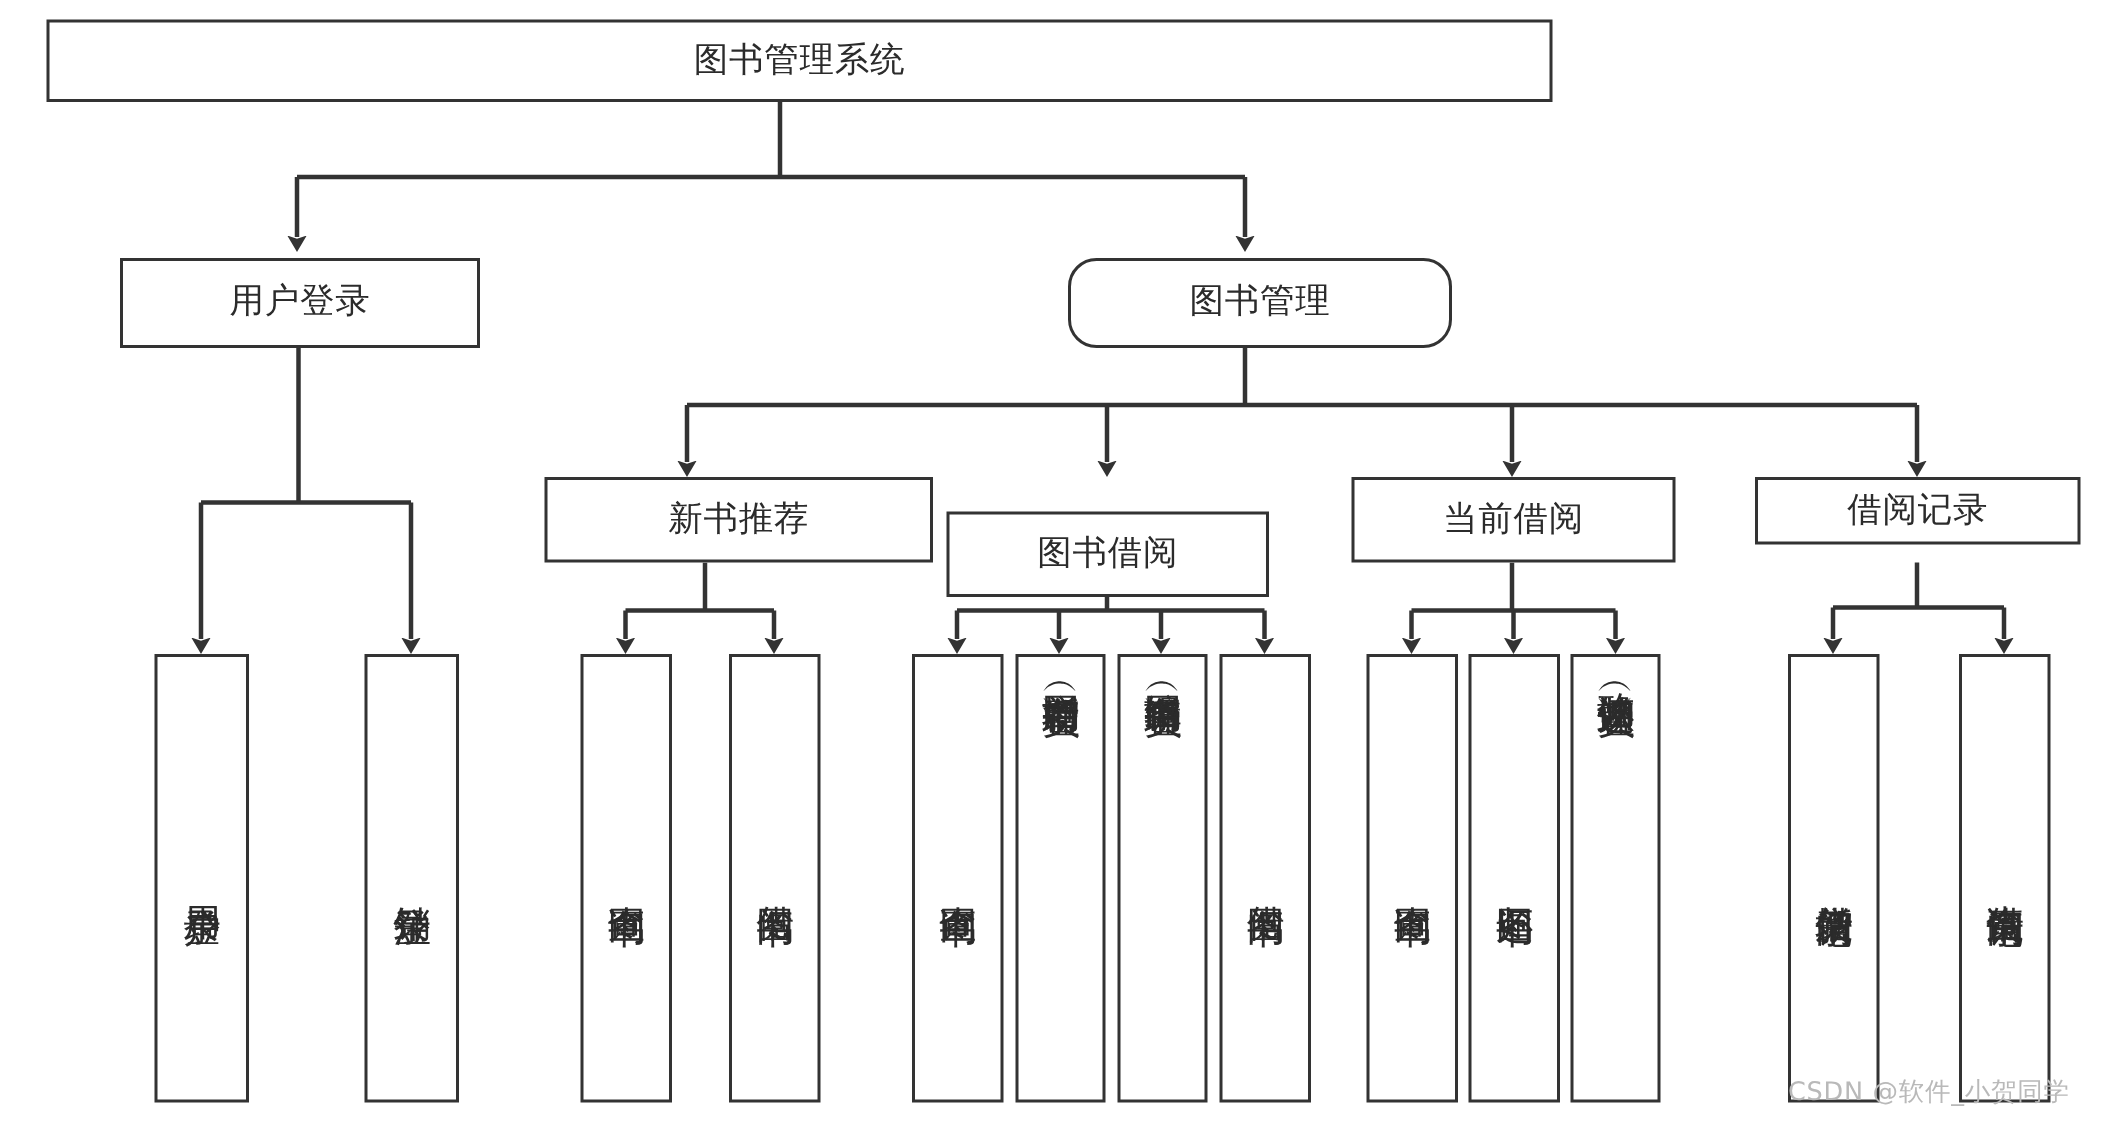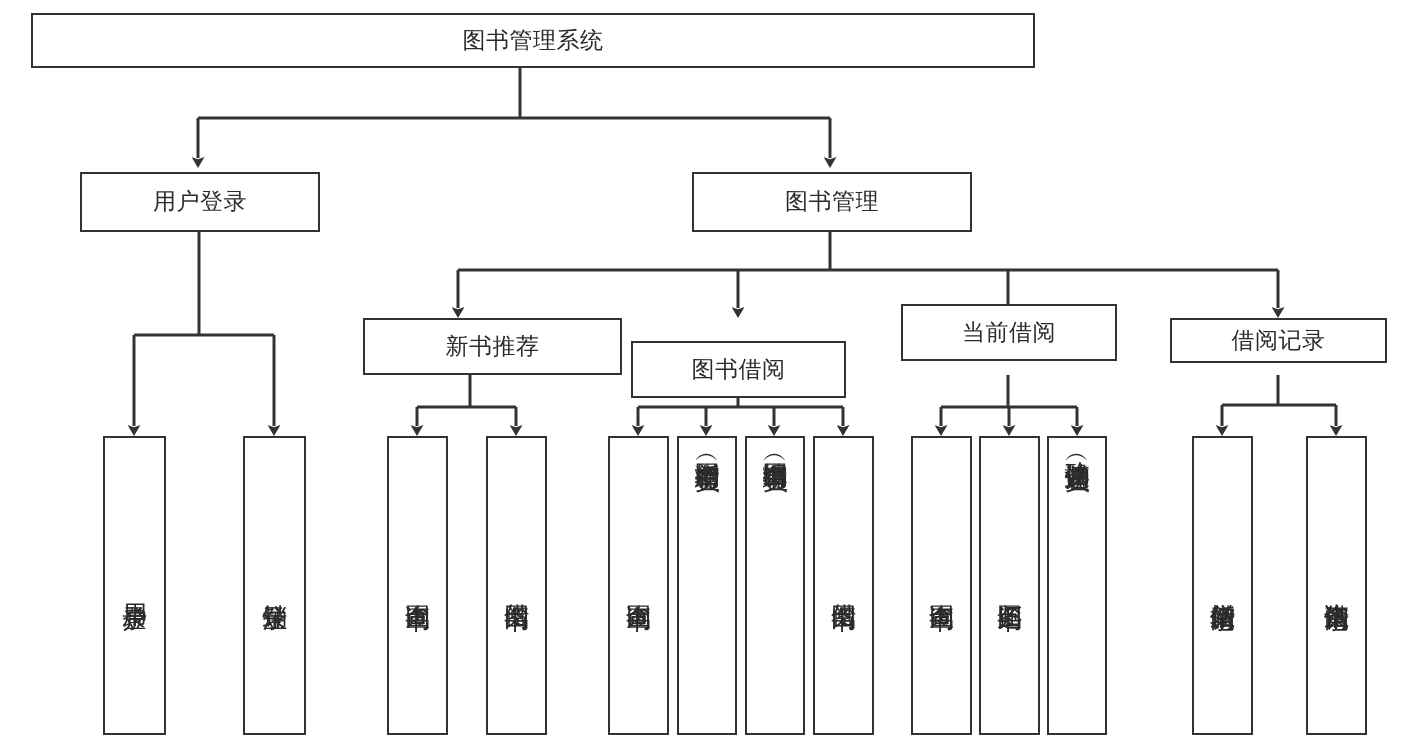--- a/index.html
+++ b/index.html
@@ -122,31 +122,31 @@
     </g>
   </svg>
 
   <div class="node horiz" style="left:18px; top:13px; width:1004px; height:55px;margin-left:13px;">
     <span class="label">图书管理系统</span>
   </div>
 
   <div class="node horiz" style="left:80px; top:172px; width:240px; height:60px;">
     <span class="label">用户登录</span>
   </div>
-  <div class="node horiz" style="left:692px; top:172px; width:280px; height:60px;">
+  <div class="node horiz" style="left:712px; top:172px; width:256px; height:60px;border-radius:19px;">
     <span class="label">图书管理</span>
   </div>
 
   <div class="node horiz" style="left:363px; top:318px; width:259px; height:57px;">
     <span class="label">新书推荐</span>
   </div>
   <div class="node horiz" style="left:631px; top:318px; width:215px; height:57px;margin-top:23px;">
     <span class="label">图书借阅</span>
   </div>
-  <div class="node horiz" style="left:901px; top:304px; width:216px; height:57px;">
+  <div class="node horiz" style="left:901px; top:318px; width:216px; height:57px;">
     <span class="label">当前借阅</span>
   </div>
   <div class="node horiz" style="left:1170px; top:318px; width:217px; height:45px;">
     <span class="label">借阅记录</span>
   </div>
 
   <div class="node vert" style="left:103px; top:436px; width:63px; height:299px;">
     <span class="label">用户登录</span>
   </div>
   <div class="node vert" style="left:243px; top:436px; width:63px; height:299px;">
@@ -183,14 +183,15 @@
     <span class="label">确认归还（管理员）</span>
   </div>
 
   <div class="node vert" style="left:1192px; top:436px; width:61px; height:299px;">
     <span class="label">新增借阅记录</span>
   </div>
   <div class="node vert" style="left:1306px; top:436px; width:61px; height:299px;">
     <span class="label">查询借阅记录</span>
   </div>
 
+  <div class="watermark" style="left:1192px; top:716px;">CSDN @软件_小贺同学</div>
 
 </div>
 
 </body></html>

